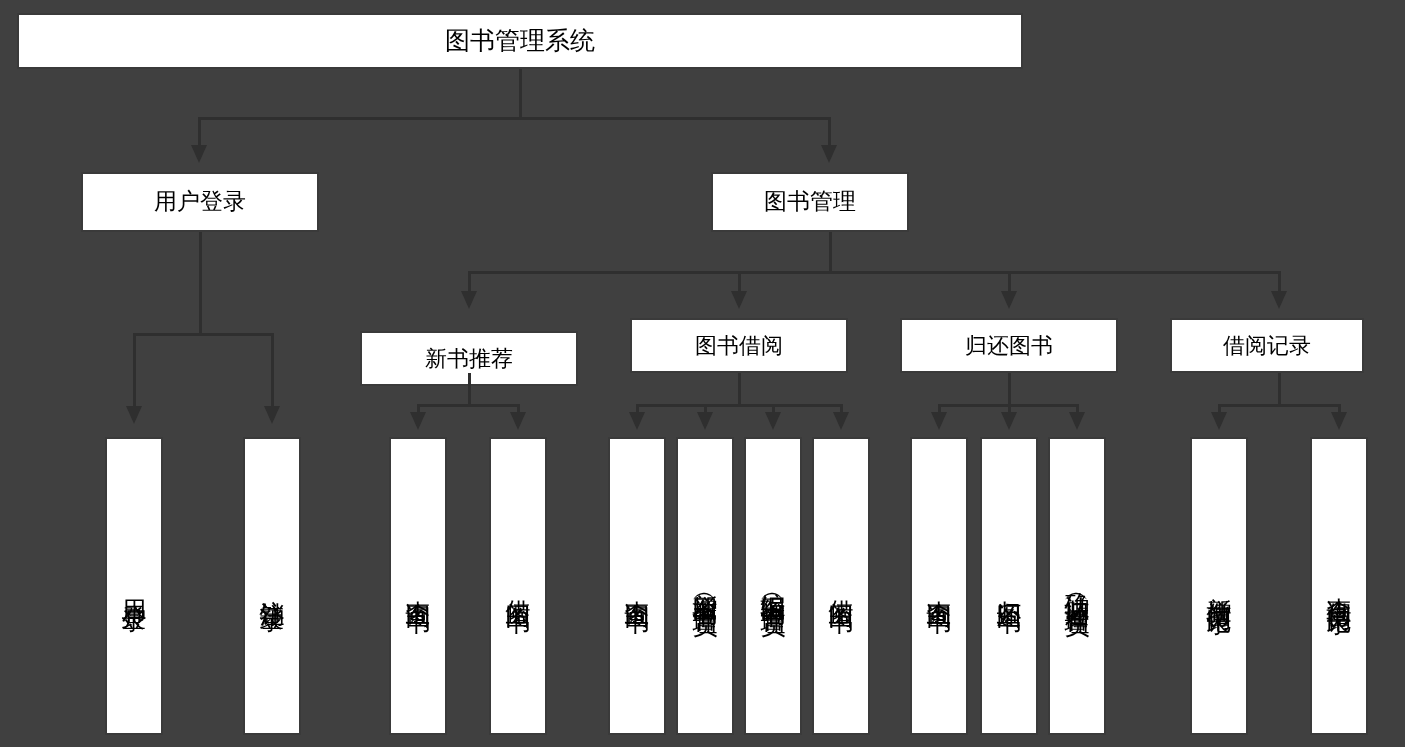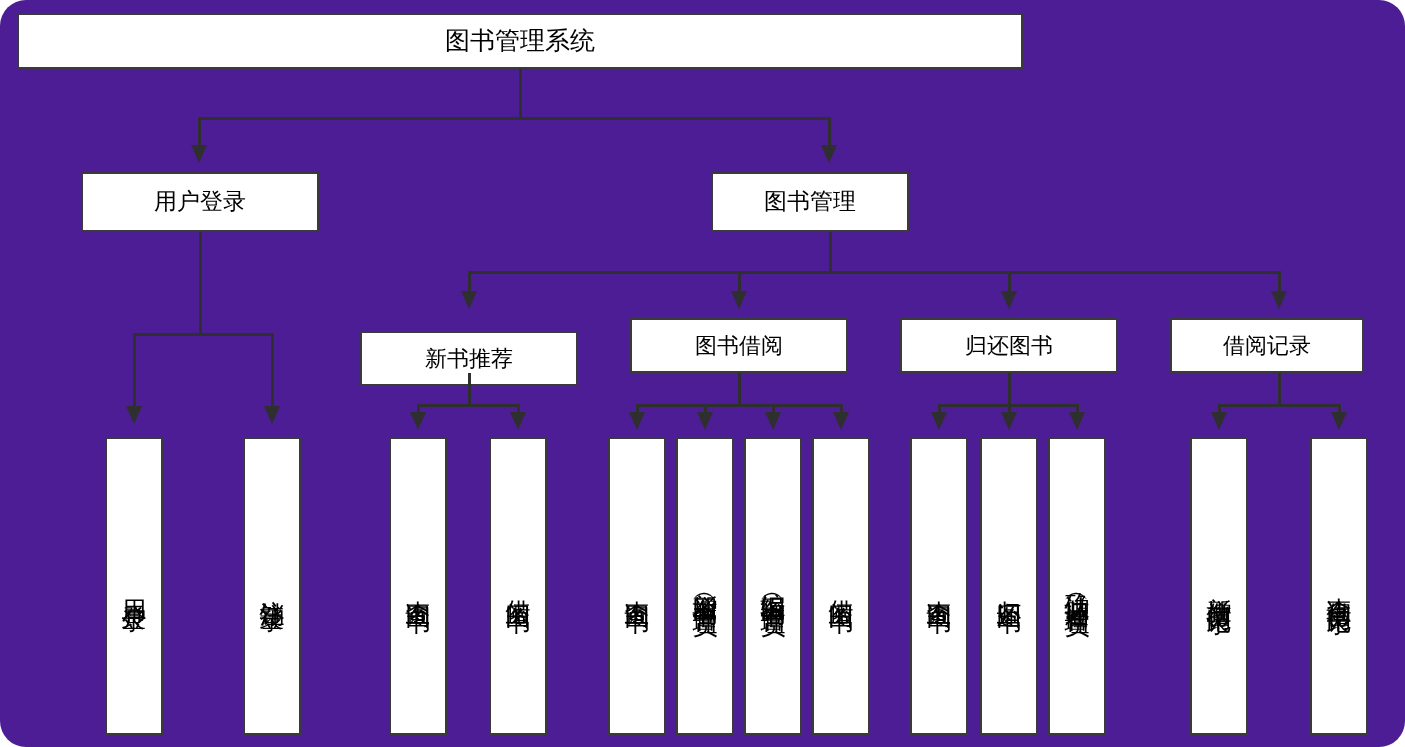--- a/index.html
+++ b/index.html
@@ -4,23 +4,22 @@
 <style>
   html,body{margin:0;padding:0;background:#ffffff;}
   body{
     font-family:"DejaVu Sans","Liberation Sans",sans-serif;
     color:#000000;
   }
   #canvas{
     position:relative;
     width:1405px;
     height:747px;
-    background:#4c1d95;
+    background:#404040;
     overflow:hidden;
-    border-radius:26px;
   }
   
   .node{
     position:absolute;
     box-sizing:border-box;
     background:#ffffff;
     border:2px solid #3a3a3a;
     display:flex;
     align-items:center;
     justify-content:center;

